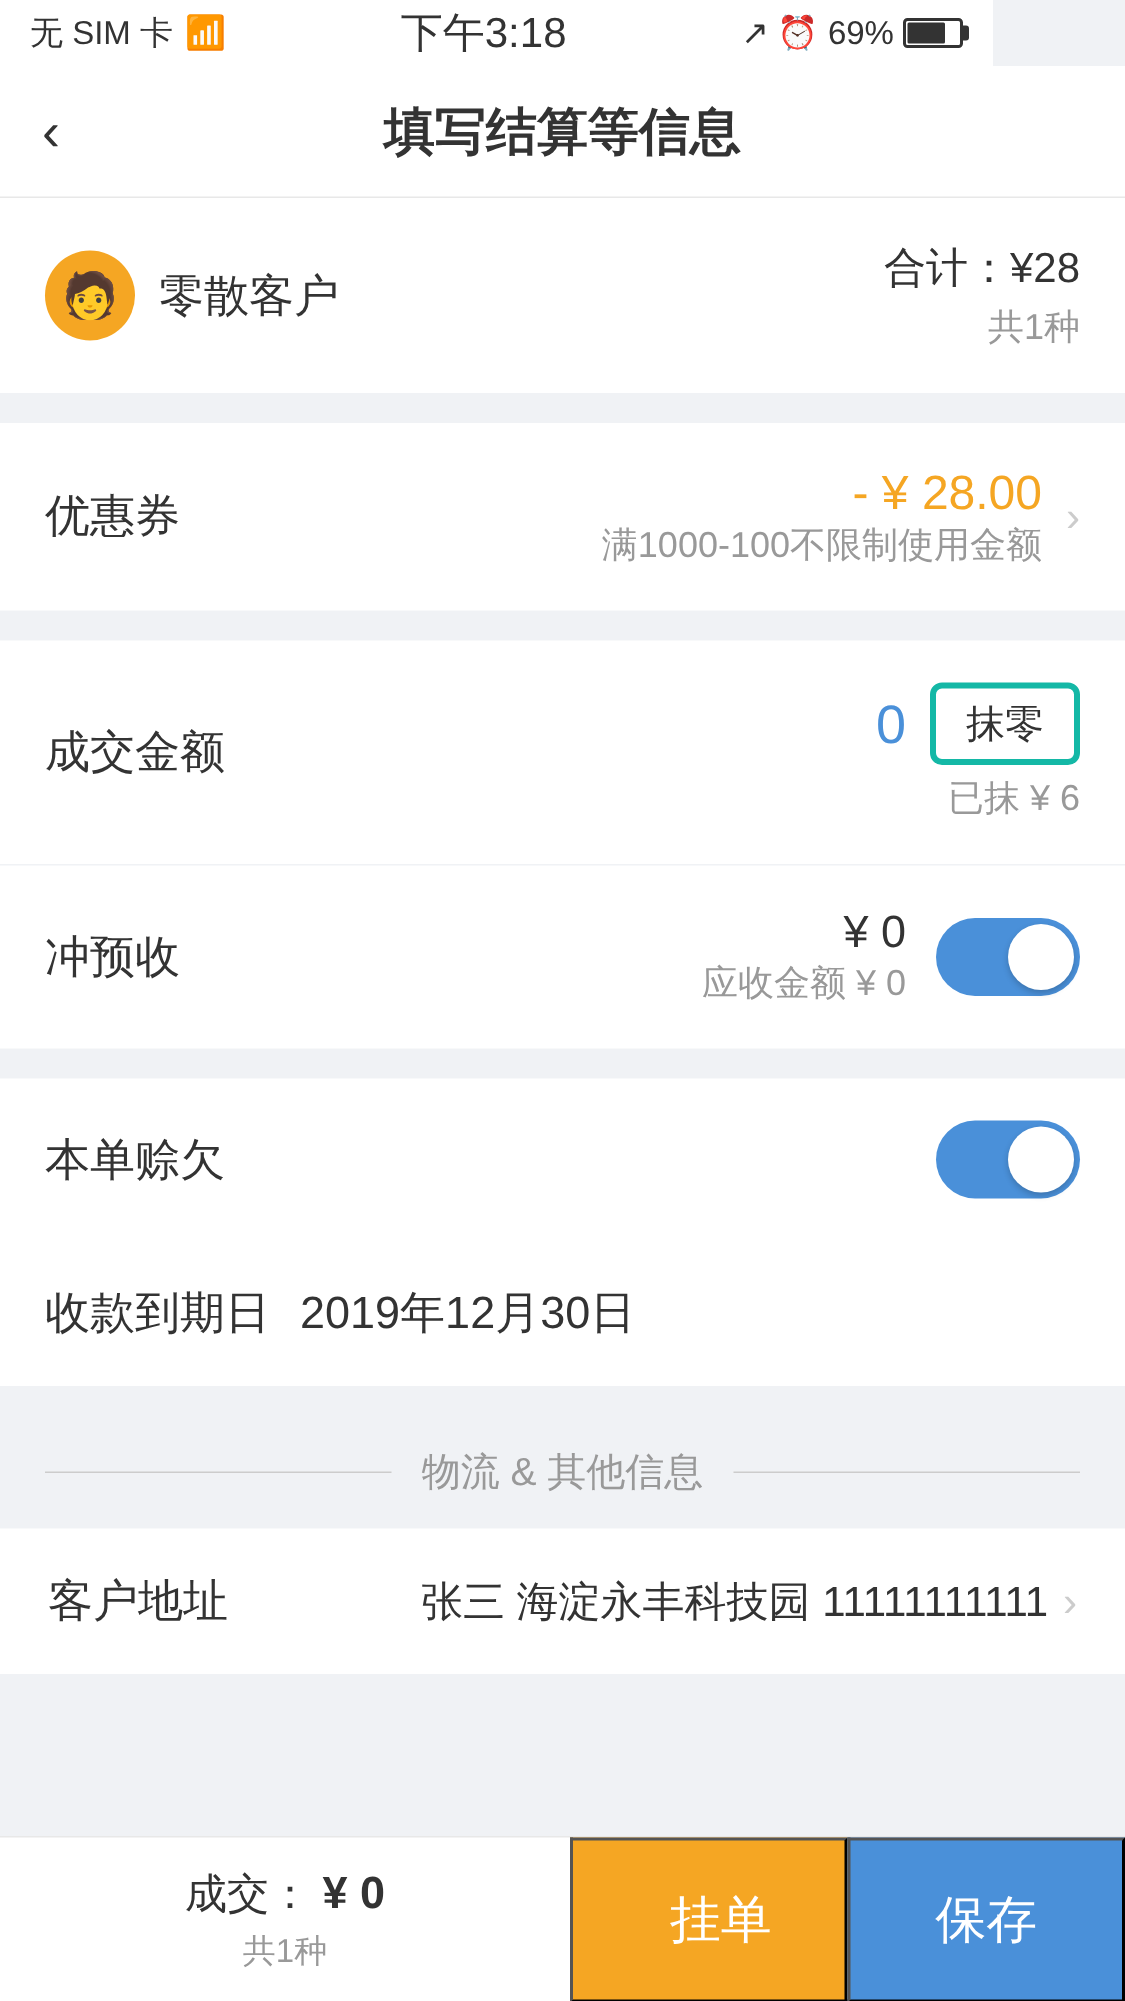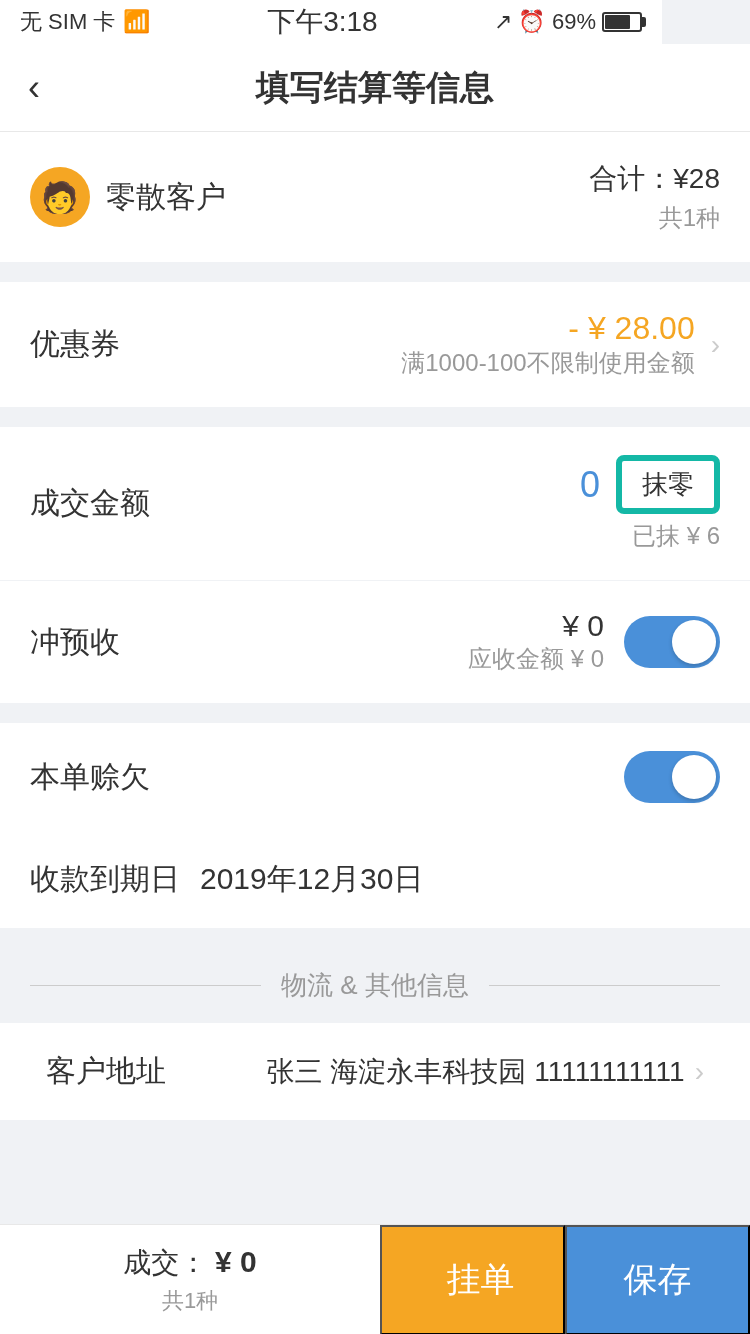--- a/index.html
+++ b/index.html
@@ -165,21 +165,21 @@
       margin-right: 6px;
     }
 
     
     .amount-input-val {
       font-size: 36px;
       color: #4a90d9;
       font-weight: 500;
     }
     .round-zero-btn {
-      border: 6px solid #14b8a6;
+      border: 4px solid #14b8a6;
       border-radius: 8px;
       padding: 6px 20px;
       font-size: 26px;
       color: #333;
       margin-left: 16px;
       background: #fff;
       cursor: pointer;
     }
     .already-rounded {
       font-size: 24px;
@@ -262,21 +262,21 @@
       font-size: 26px;
       color: #999;
     }
 
     
     .address-row {
       background: #fff;
       display: flex;
       align-items: center;
       justify-content: space-between;
-      padding: 28px 46px;
+      padding: 28px 32px;
     }
     .address-label {
       font-size: 30px;
       color: #333;
       white-space: nowrap;
       margin-right: 20px;
     }
     .address-value {
       font-size: 28px;
       color: #333;

